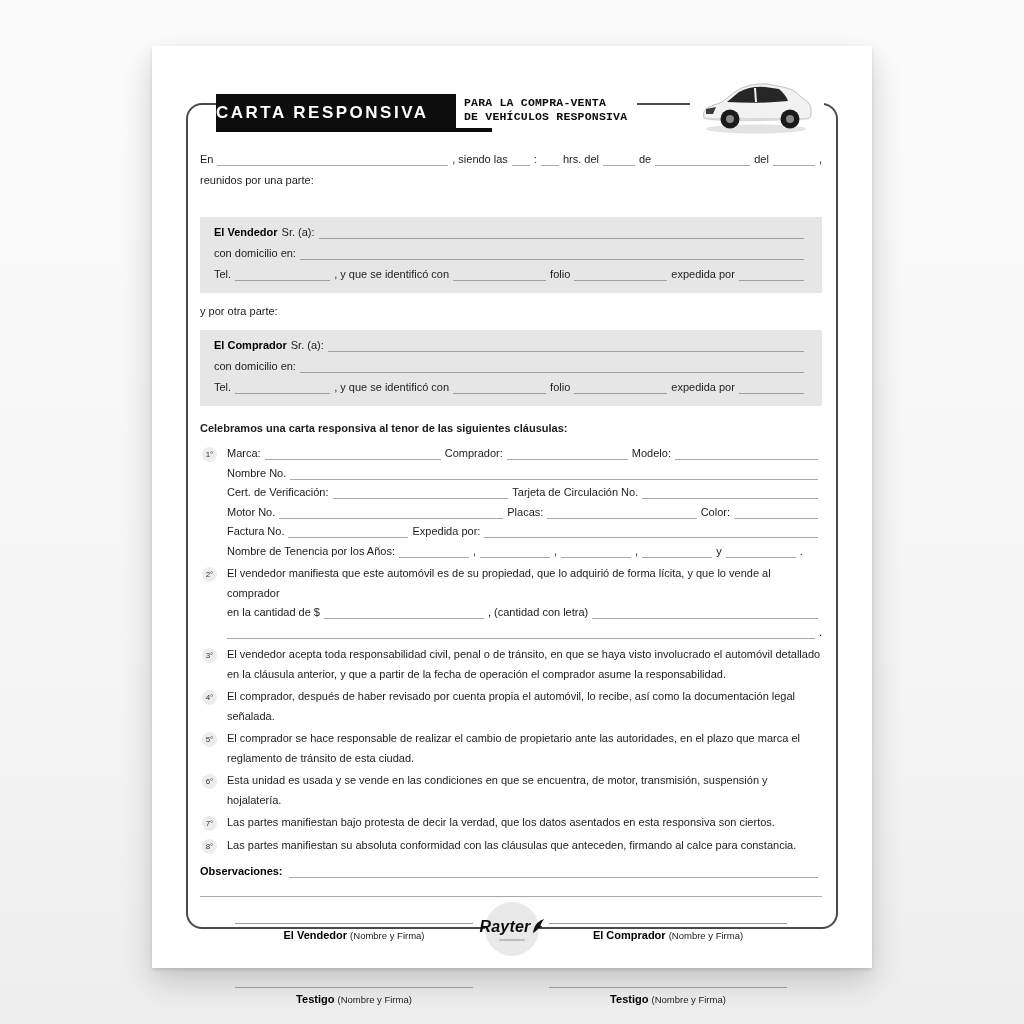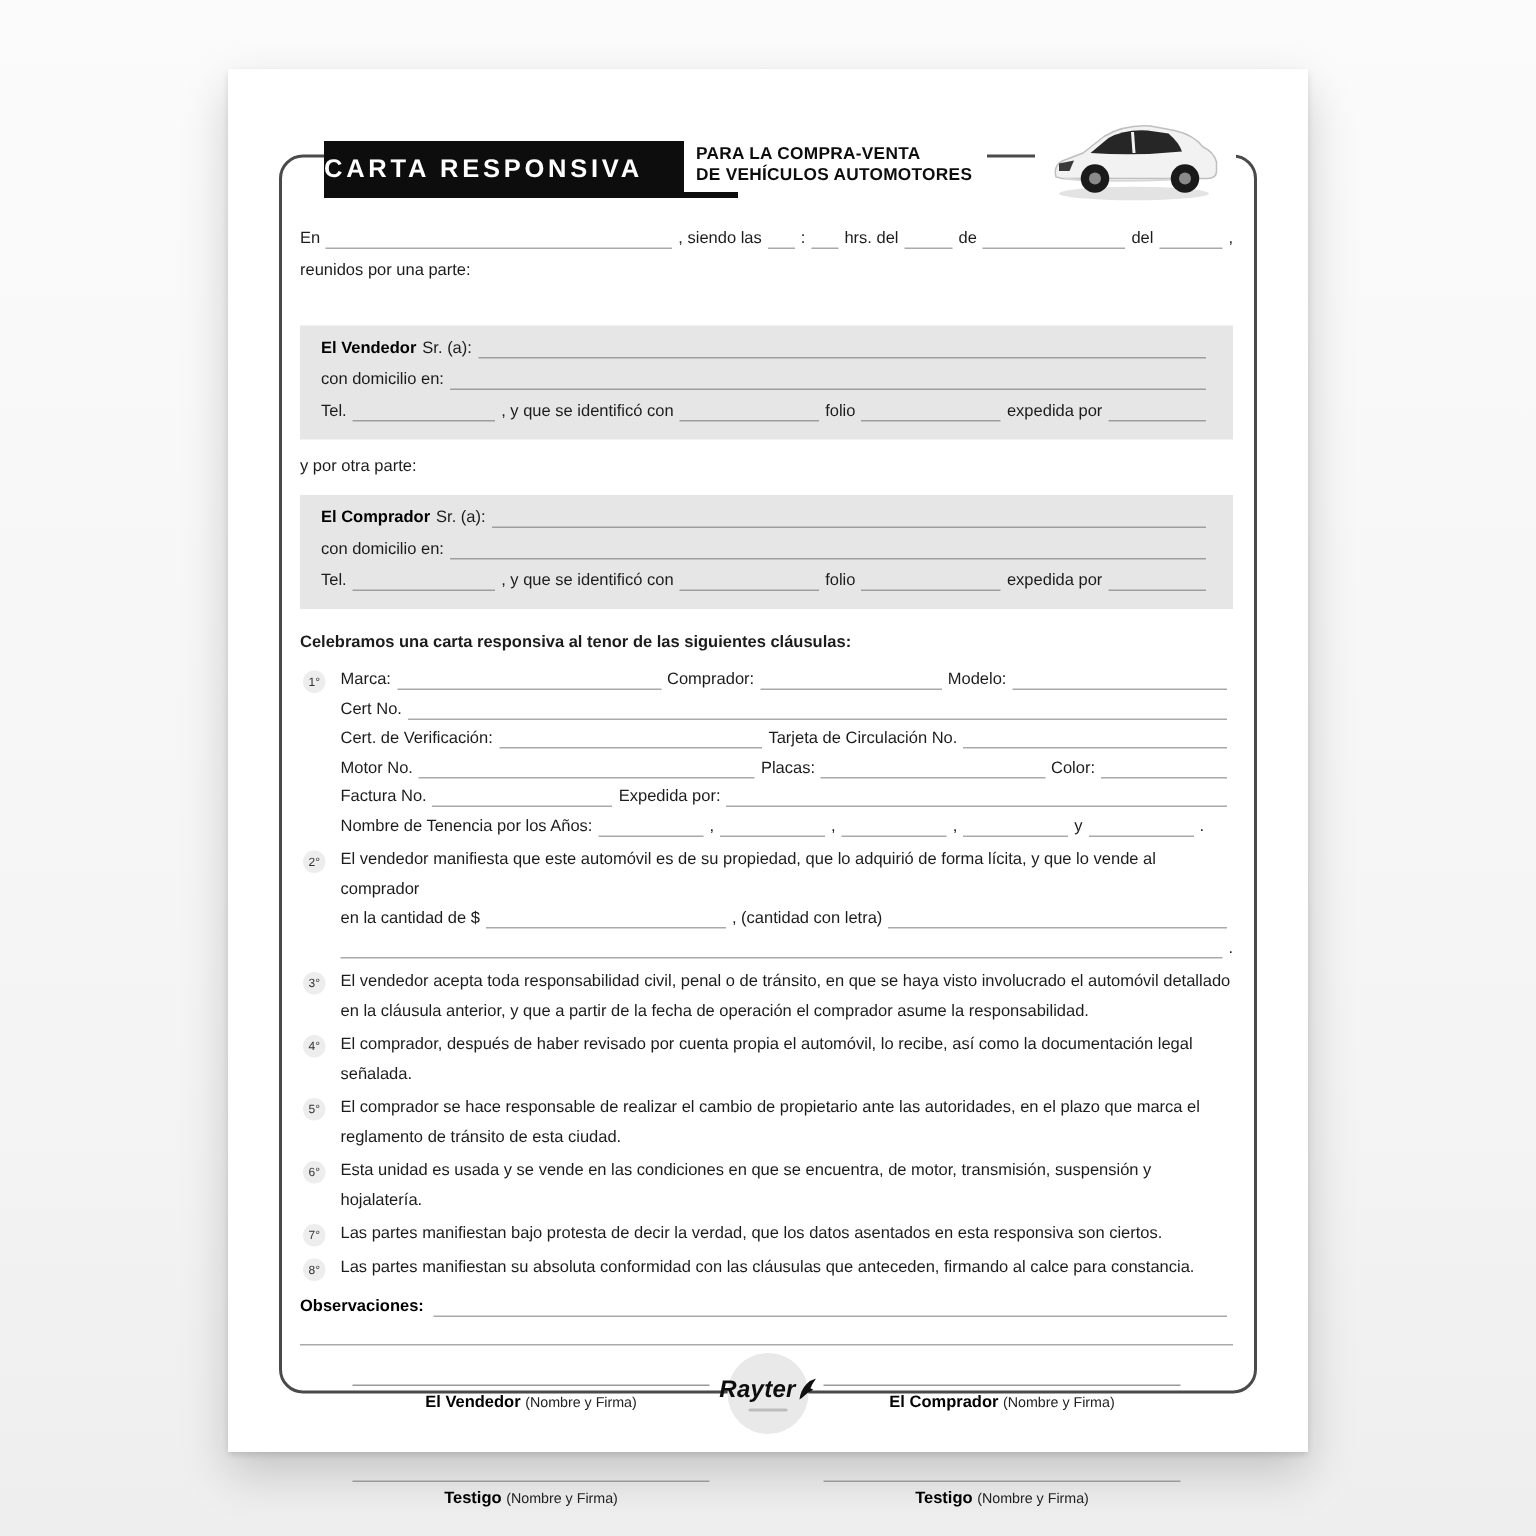--- a/index.html
+++ b/index.html
@@ -15,21 +15,21 @@
 
   .form-border { position:absolute; left:34px; top:57px; width:652px; height:826px;
                  border:2px solid #4a4a4a; border-radius:16px; }
 
   .title-box { position:absolute; left:64px; top:48px; width:276px; height:38px;
                background:#0d0d0d; color:#ffffff; display:flex; align-items:center;
                justify-content:flex-start; font-weight:bold; font-size:17px; letter-spacing:2.5px; }
 
   .subtitle { position:absolute; left:304px; top:46px; background:#ffffff;
               padding:4px 10px 4px 8px; font-weight:bold; font-size:11.5px;
-              line-height:14px; color:#0d0d0d; letter-spacing:.2px; }
+              line-height:14px; color:#0d0d0d; letter-spacing:.2px;font-family:Liberation Mono, monospace; }
 
   .car-wrap { position:absolute; left:538px; top:20px; width:134px; height:76px;
               background:#ffffff; display:flex; align-items:center; justify-content:center; }
 
   .content { position:absolute; left:48px; top:100px; width:622px; color:#1c1c1c; font-size:11px; }
 
   .row { display:flex; align-items:center; line-height:19px; white-space:nowrap; }
   .lbl { flex:0 0 auto; }
   .fl  { flex:1 1 auto; border-bottom:1px solid #a9a9a9; height:13px; margin:0 4px; min-width:12px; }
   .w18 { flex:0 0 18px; } .w30 { flex:0 0 32px; } .w42 { flex:0 0 42px; }
@@ -80,21 +80,21 @@
   <div class="paper">
 
     <div class="form-border"></div>
 
     <div class="title-box">
       <span>CARTA RESPONSIVA</span>
     </div>
 
     <div class="subtitle">
       <div>PARA LA COMPRA-VENTA</div>
-      <div>DE VEHÍCULOS AUTOMOTORES</div>
+      <div>DE VEHÍCULOS RESPONSIVA</div>
     </div>
 
     <div class="car-wrap">
       <svg width="126" height="68" viewBox="0 0 126 68">
         <ellipse cx="62" cy="59" rx="50" ry="4.5" fill="#e3e3e3"></ellipse>
         <path d="M10,48 Q8,40 15,37 L28,32 L42,21 Q55,13 73,14 L89,17 Q102,20 108,28 Q115,31 117,38 L117,44 Q117,49 111,49 L14,49 Z" fill="#f2f2f2" stroke="#bfbfbf" stroke-width="1"></path>
         <path d="M33,32 L45,22 Q56,16 71,17 L85,19 Q92,25 94,31 Q65,34 33,32 Z" fill="#262626"></path>
         <path d="M60,18 L61,32 L63,32 L62,18 Z" fill="#f2f2f2"></path>
         <path d="M12,39 L22,37 L19,44 L12,44 Z" fill="#3a3a3a"></path>
         <path d="M15,49 Q40,52 105,49" fill="none" stroke="#d7d7d7" stroke-width="1.5"></path>
@@ -181,21 +181,21 @@
         <div class="ctext">
           <div class="row">
             <span class="lbl">Marca:</span>
             <span class="fl" style="flex:1.6"></span>
             <span class="lbl">Comprador:</span>
             <span class="fl" style="flex:1.1"></span>
             <span class="lbl">Modelo:</span>
             <span class="fl" style="flex:1.3"></span>
           </div>
           <div class="row">
-            <span class="lbl">Cert No.</span>
+            <span class="lbl">Nombre No.</span>
             <span class="fl"></span>
           </div>
           <div class="row">
             <span class="lbl">Cert. de Verificación:</span>
             <span class="fl" style="flex:1.5"></span>
             <span class="lbl">Tarjeta de Circulación No.</span>
             <span class="fl" style="flex:1.5"></span>
           </div>
           <div class="row">
             <span class="lbl">Motor No.</span>

